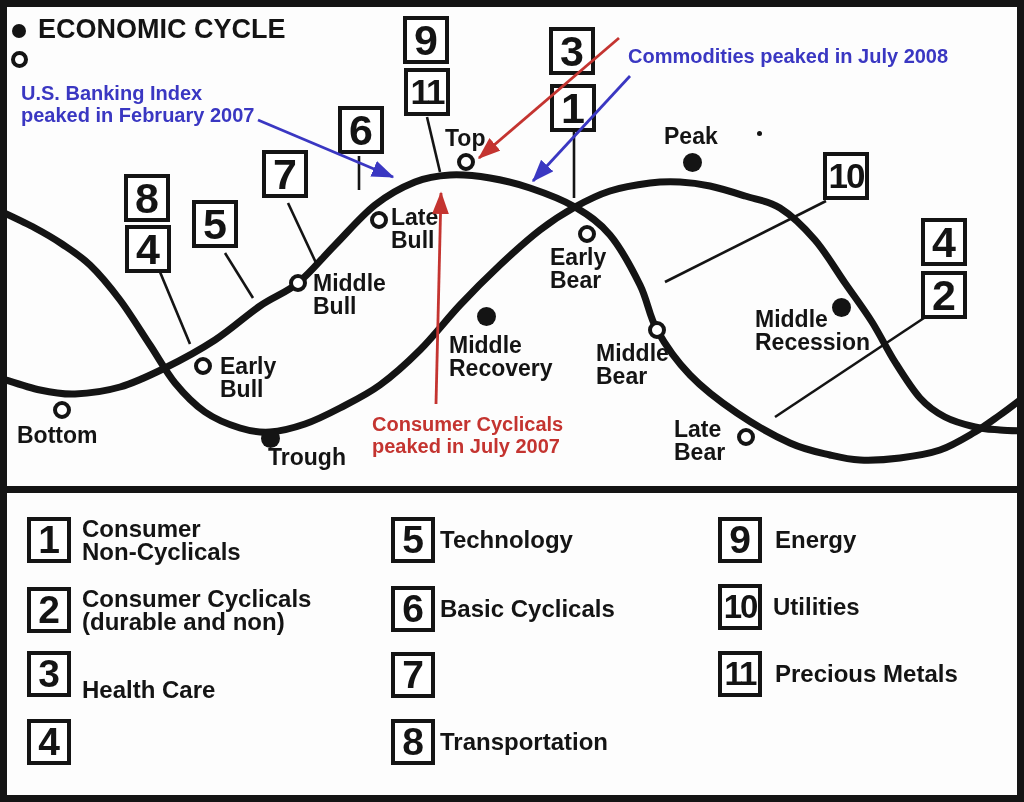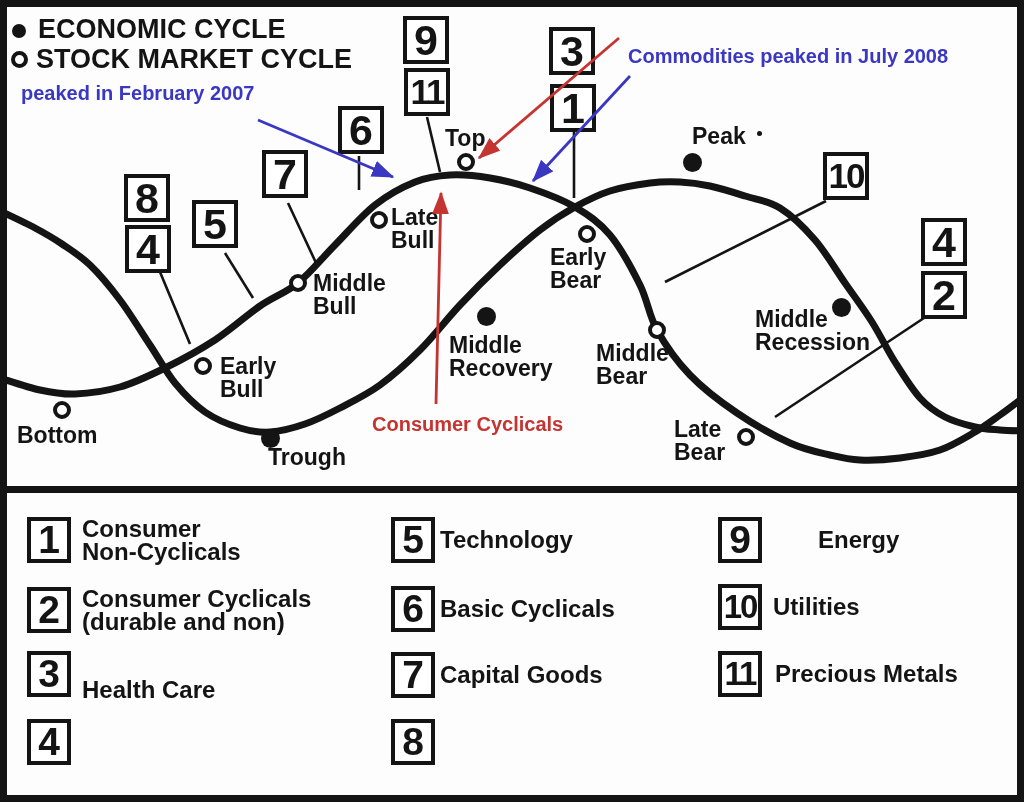--- a/index.html
+++ b/index.html
@@ -43,30 +43,31 @@
       <line x1="359" y1="156" x2="359" y2="190" class="leader"></line>
       <line x1="427" y1="117" x2="440" y2="172" class="leader"></line>
       <line x1="574" y1="132" x2="574" y2="198" class="leader"></line>
       <line x1="826" y1="201" x2="665" y2="282" class="leader"></line>
       <line x1="924" y1="318" x2="775" y2="417" class="leader"></line>
     </svg>
 
   <span class="tl-dot" style="left:12px;top:24px"></span>
   <div class="tl-label" style="left:38px;top:14px">ECONOMIC CYCLE</div>
   <span class="tl-circle" style="left:11px;top:51px"></span>
-  <div class="tl-label" style="left:36px;top:44px">STOCK MARKET CYCLE</div>
 
   <div class="ann blue" style="left:21px;top:83px">
+    <div>U.S. Banking Index</div>
     <div>peaked in February 2007</div>
   </div>
   <div class="ann blue" style="left:628px;top:46px">
     <div>Commodities peaked in July 2008</div>
   </div>
   <div class="ann red" style="left:372px;top:414px">
     <div>Consumer Cyclicals</div>
+    <div>peaked in July 2007</div>
   </div>
 
   <div class="divider"></div>
 
   <svg id="arrows-svg" class="layer" viewBox="0 0 1024 802">
     <defs>
       <marker id="ah-red" markerWidth="9" markerHeight="8" refX="7.5" refY="3" orient="auto" markerUnits="strokeWidth">
         <path d="M0,0 L8,3 L0,6 Z" fill="#c43430"></path>
       </marker>
       <marker id="ah-blue" markerWidth="9" markerHeight="8" refX="7.5" refY="3" orient="auto" markerUnits="strokeWidth">
@@ -98,21 +99,21 @@
     <div class="mk-open" style="left: 578px; top: 225px;"></div>
     <div class="plabel" style="left: 550px; top: 246px;">Early
 Bear</div>
     <div class="mk-open" style="left: 648px; top: 321px;"></div>
     <div class="plabel" style="left: 596px; top: 342px;">Middle
 Bear</div>
     <div class="mk-open" style="left: 737px; top: 428px;"></div>
     <div class="plabel" style="left: 674px; top: 418px;">Late
 Bear</div>
     <div class="mk-filled" style="left: 682.5px; top: 152.5px;"></div>
-    <div class="plabel" style="left: 692px; top: 125px;">Peak</div>
+    <div class="plabel" style="left: 664px; top: 125px;">Peak</div>
     <div class="mk-filled" style="left: 476.5px; top: 306.5px;"></div>
     <div class="plabel" style="left: 449px; top: 334px;">Middle
 Recovery</div>
     <div class="mk-filled" style="left: 831.5px; top: 297.5px;"></div>
     <div class="plabel" style="left: 755px; top: 308px;">Middle
 Recession</div>
     <div class="cbox" style="left: 124px; top: 174px;">8</div>
     <div class="cbox" style="left: 125px; top: 225px;">4</div>
     <div class="cbox" style="left: 192px; top: 200px;">5</div>
     <div class="cbox" style="left: 262px; top: 150px;">7</div>
@@ -132,22 +133,22 @@
 (durable and non)</div>
     <div class="lbox" style="left: 27px; top: 651px;">3</div>
     <div class="slabel" style="left: 82px; top: 690px;">Health Care</div>
     <div class="lbox" style="left: 27px; top: 719px;">4</div>
     <div class="slabel" style="left: 82px; top: 778px; margin-top: 42px;">Financials</div>
     <div class="lbox" style="left: 391px; top: 517px;">5</div>
     <div class="slabel" style="left: 440px; top: 540px;">Technology</div>
     <div class="lbox" style="left: 391px; top: 586px;">6</div>
     <div class="slabel" style="left: 440px; top: 609px;">Basic Cyclicals</div>
     <div class="lbox" style="left: 391px; top: 652px;">7</div>
-    <div class="slabel" style="left: 440px; top: 675px;">Capital Goods</div>
     <div class="lbox" style="left: 391px; top: 719px;">8</div>
+    <div class="slabel" style="left: 440px; top: 742px;">Transportation</div>
     <div class="lbox" style="left: 718px; top: 517px;">9</div>
-    <div class="slabel" style="left: 775px; top: 540px; margin-left: 43px;">Energy</div>
+    <div class="slabel" style="left: 775px; top: 540px;">Energy</div>
     <div class="lbox wide" style="left: 718px; top: 584px;">10</div>
     <div class="slabel" style="left: 773px; top: 607px;">Utilities</div>
     <div class="lbox wide" style="left: 718px; top: 651px;">11</div>
     <div class="slabel" style="left: 775px; top: 674px;">Precious Metals</div>
     <div class="artifact" style="left: 757px; top: 131px; width: 5px; height: 5px;"></div>
   </div>
 
 </body></html>

